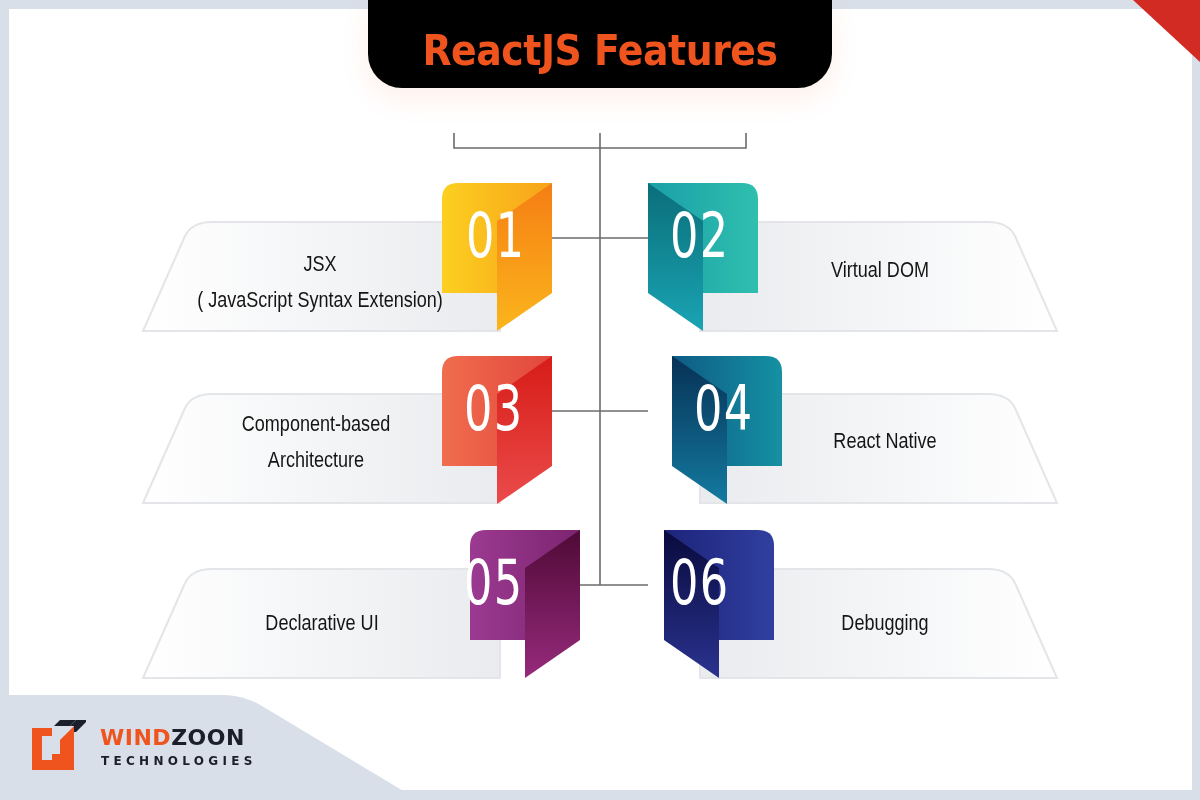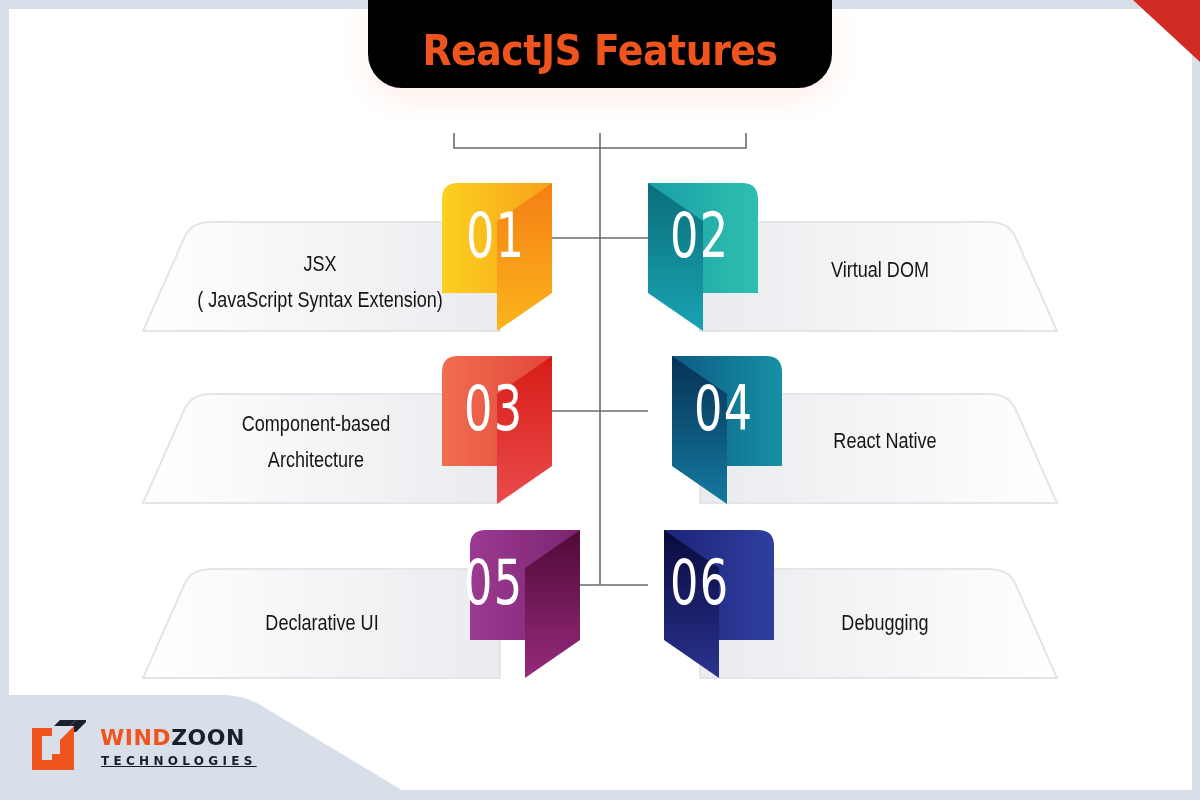--- a/index.html
+++ b/index.html
@@ -47,21 +47,21 @@
     .footer-wedge { position: absolute; left: 0; top: 0; width: 1200px; height: 800px; pointer-events: none; }
     .logo { position: absolute; left: 30px; top: 714px; width: 240px; height: 60px; }
     .logo-word {
       position: absolute; left: 70px; top: 11px; font-family: "DejaVu Sans", sans-serif;
       font-weight: bold; font-size: 22px; letter-spacing: 0.5px; white-space: nowrap;
     }
     .logo-word .w1 { color: #f0541e; }
     .logo-word .w2 { color: #1b1e2b; }
     .logo-sub {
       position: absolute; left: 71px; top: 40px; font-family: "DejaVu Sans", sans-serif;
-      font-weight: bold; font-size: 12px; letter-spacing: 4.3px; color: #1b1e2b; white-space: nowrap; text-decoration: underline;
+      font-weight: bold; font-size: 12px; letter-spacing: 4.3px; color: #1b1e2b; white-space: nowrap;
     }
   </style>
 </head>
 <body>
 
 <div class="canvas"></div>
 
 <svg class="corner-triangle" viewBox="0 0 1200 800">
   <polygon points="1133,0 1200,0 1200,62" fill="#d22b23"></polygon>
 </svg>

